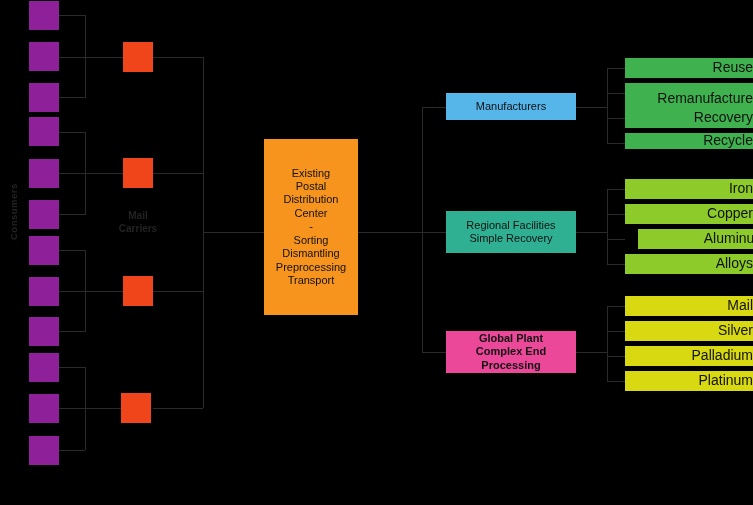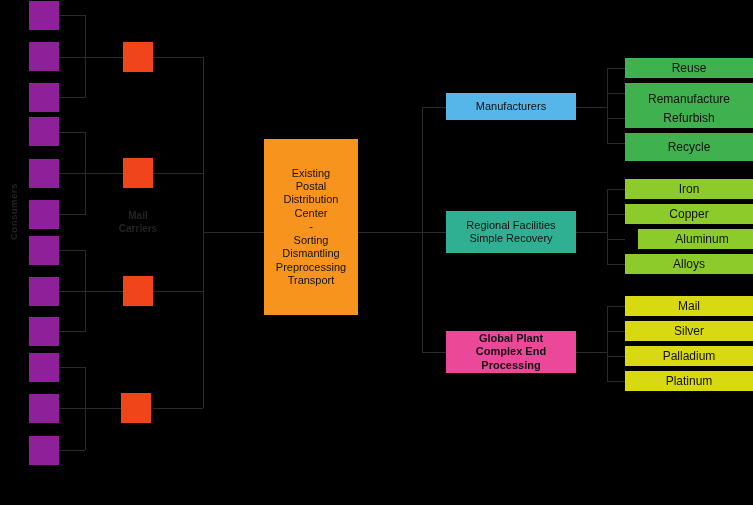--- a/index.html
+++ b/index.html
@@ -12,21 +12,21 @@
 
   .hub{background:#f7941e;font-size:11px;padding:4px;}
   .hub .hubtext{white-space:pre-line;}
 
   .tier{font-size:11px;}
   .tier-blue{background:#56b6ea;}
   .tier-teal{background:#2fb093;}
   .tier-green{background:#ec4899;font-weight:bold;}
   .tier .tiertext{white-space:pre-line;}
 
-  .leaf{font-size:12px;}
+  .leaf{font-size:14px;justify-content:flex-end;}
   .leaf-green{background:#3fb24f;}
   .leaf-yellowgreen{background:#8dcb2a;}
   .leaf-yellow{background:#d8d911;}
 
   .conn{position:absolute;background:#2a2a2a;}
   .conn.h{height:1px;}
   .conn.v{width:1px;}
 
   .vlabel{position:absolute;color:#232323;font-size:9.5px;font-weight:bold;letter-spacing:.5px;
           transform:rotate(-90deg);transform-origin:left top;white-space:nowrap;}
@@ -144,23 +144,23 @@
 Complex End Processing</span>
   </div>
 
   <div class="node leaf leaf-green" style="left:625px;top:58px;width:128px;height:20px;">
     <span>Reuse</span>
   </div>
   <div class="node leaf leaf-green" style="left:625px;top:83px;width:128px;height:32px;">
     <span>Remanufacture</span>
   </div>
   <div class="node leaf leaf-green" style="left:625px;top:108px;width:128px;height:20px;">
-    <span>Refurbish</span>
+    <span>Recovery</span>
   </div>
-  <div class="node leaf leaf-green" style="left:625px;top:133px;width:128px;height:28px;">
+  <div class="node leaf leaf-green" style="left:625px;top:133px;width:128px;height:16px;">
     <span>Recycle</span>
   </div>
 
   <div class="node leaf leaf-yellowgreen" style="left:625px;top:179px;width:128px;height:20px;">
     <span>Iron</span>
   </div>
   <div class="node leaf leaf-yellowgreen" style="left:625px;top:204px;width:128px;height:20px;">
     <span>Copper</span>
   </div>
   <div class="node leaf leaf-yellowgreen" style="left:625px;top:229px;width:128px;height:20px;margin-left:13px;">

